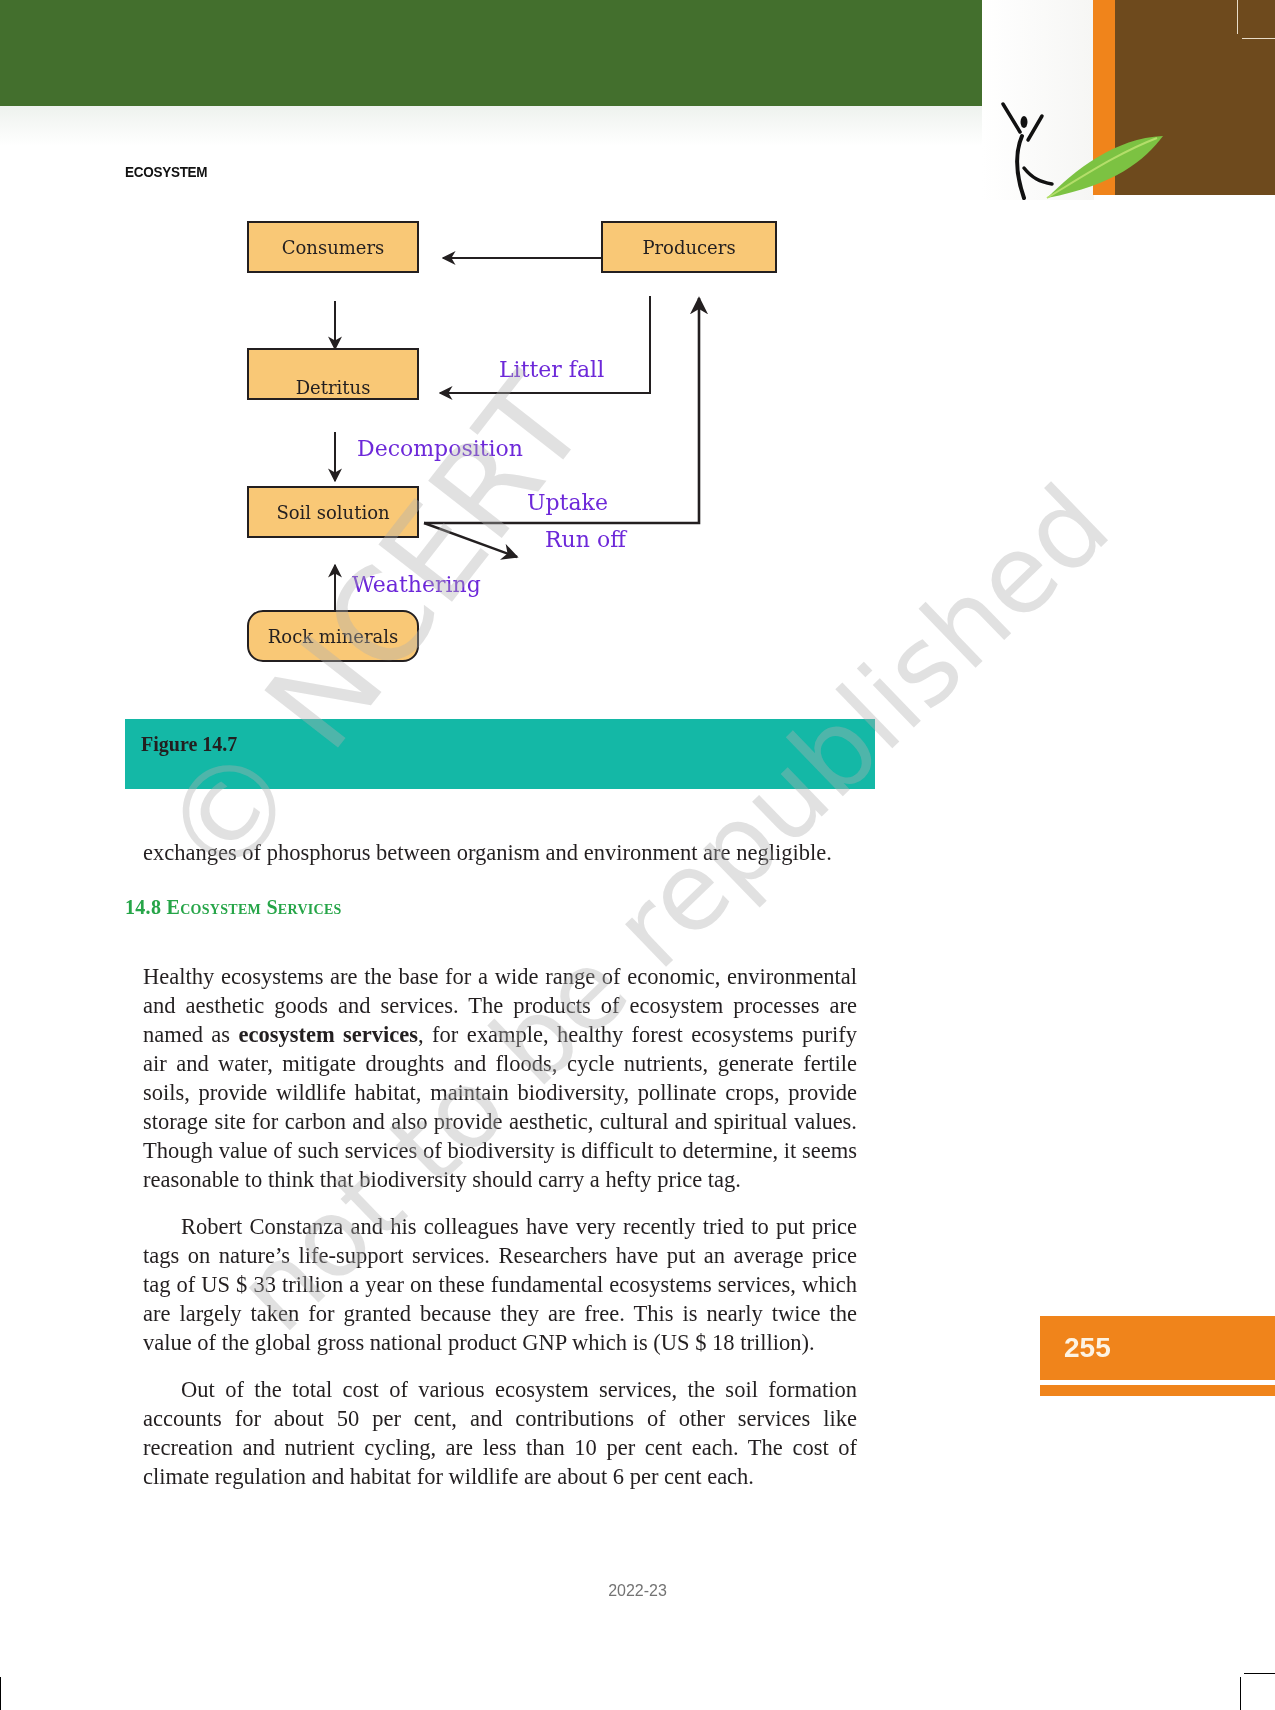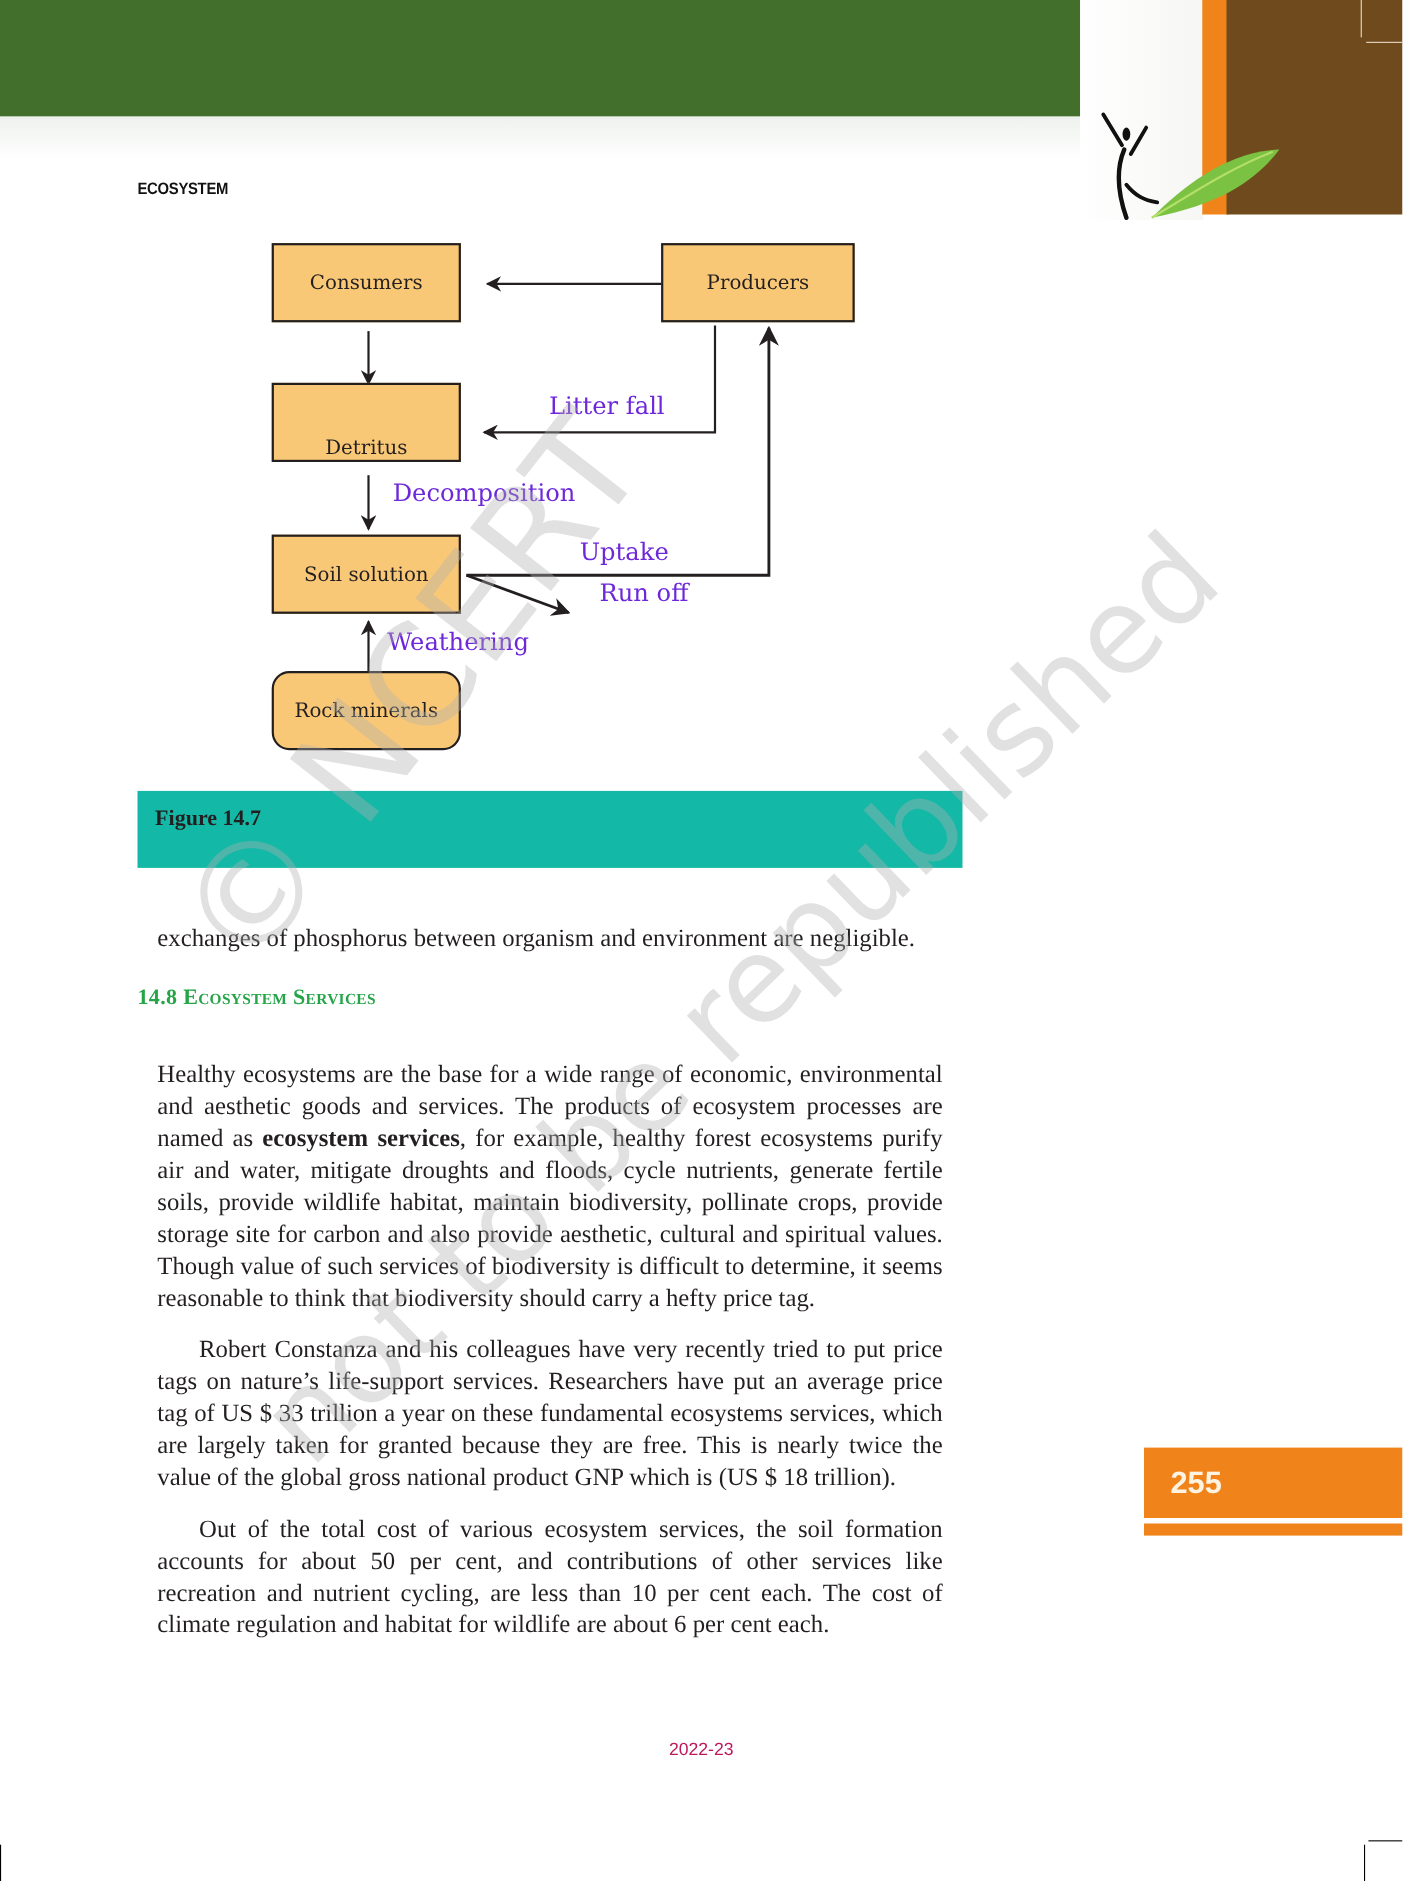--- a/index.html
+++ b/index.html
@@ -35,21 +35,21 @@
   .chapter-label {
     position: absolute; left: 125px; top: 163px;
     font-family: "Liberation Sans", sans-serif; font-weight: bold;
     font-size: 15px; letter-spacing: -0.3px; color: #111;
     transform: scaleX(0.9); transform-origin: left;
   }
 
   
   .diagram { position: absolute; left: 0; top: 0; width: 1275px; height: 720px; }
   .box {
-    position: absolute; width: 172px; height: 72px;
+    position: absolute; width: 172px; height: 52px;
     background: #f9c876; border: 2px solid #231f20;
     display: flex; align-items: center; justify-content: center;
     font-family: "DejaVu Serif", serif; font-size: 18px; color: #231f20;
     box-sizing: border-box;
   }
   .flow-label {
     position: absolute; font-family: "DejaVu Serif", serif; font-size: 22px; color: #6d28d9;
   }
 
   
@@ -80,21 +80,21 @@
     background: #f0841b;
     font-family: "Liberation Sans", sans-serif; font-weight: bold; font-size: 28px;
     color: #fdf3e3; display: flex; align-items: center; padding-left: 24px; box-sizing: border-box;
   }
   .page-tab-line {
     position: absolute; left: 1040px; top: 1385px; width: 235px; height: 11px;
     background: #f0841b;
   }
   .footer-year {
     position: absolute; left: 0; width: 1275px; top: 1582px; text-align: center;
-    font-family: "Liberation Sans", sans-serif; font-size: 16px; color: #be185d;
+    font-family: "Liberation Sans", sans-serif; font-size: 16px; color: #737373;
   }
   .watermark {
     position: absolute; font-family: "DejaVu Sans", sans-serif;
     color: rgba(175,175,175,0.38); white-space: nowrap;
     transform-origin: left bottom; pointer-events: none;
   }
 </style>
 </head>
 <body>
 

